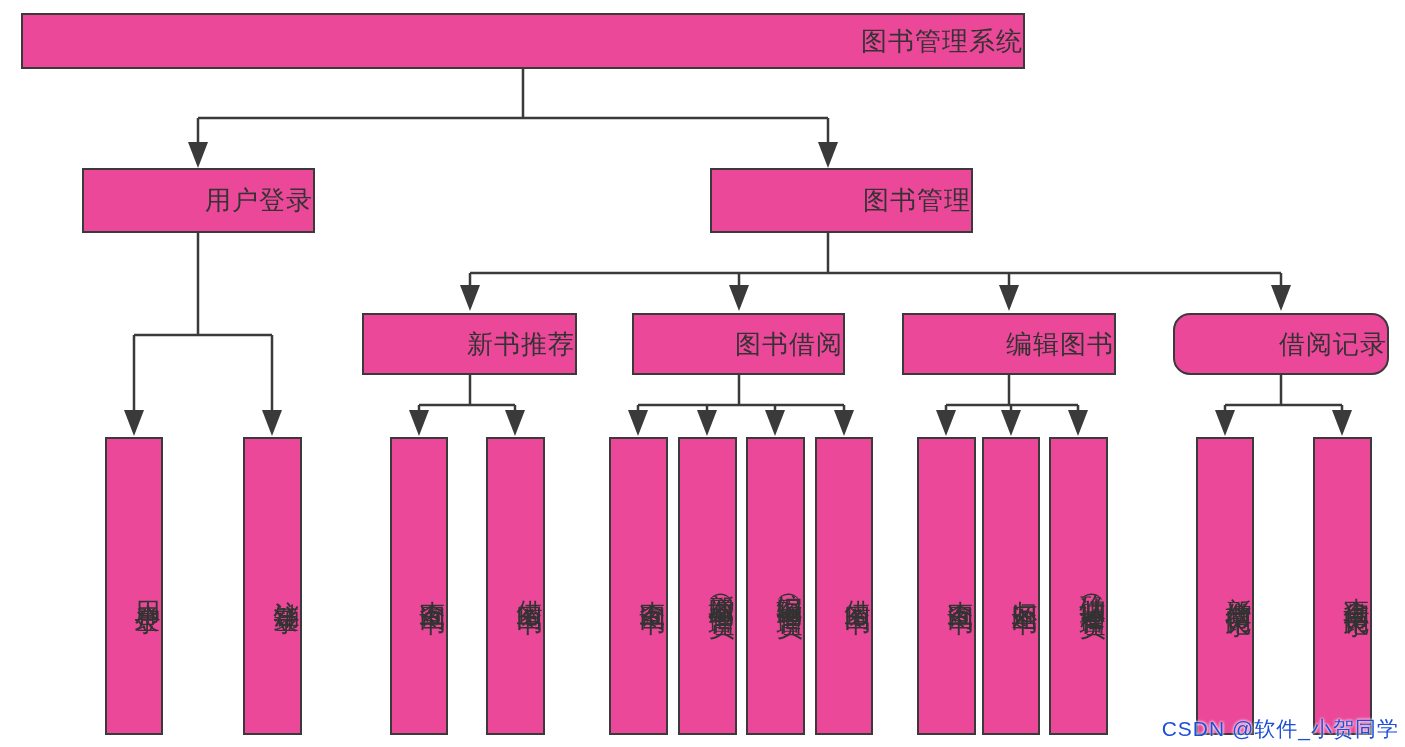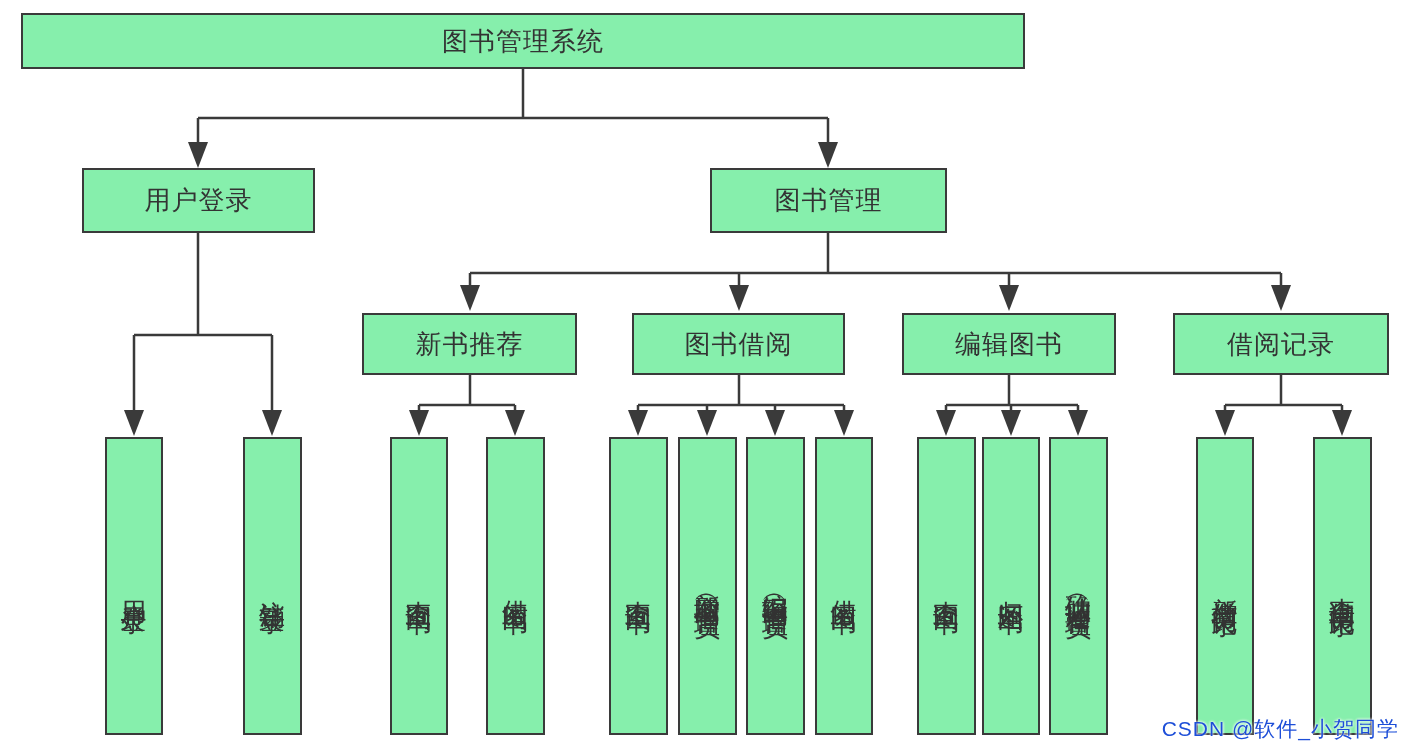--- a/index.html
+++ b/index.html
@@ -18,24 +18,24 @@
   .connectors {
     position: absolute;
     left: 0;
     top: 0;
     pointer-events: none;
   }
   .box {
     position: absolute;
     box-sizing: border-box;
     border: 2.5px solid #3a3a3a;
-    background: #86efac;
+    background: #ec4899;
     display: flex;
     align-items: center;
-    justify-content: center;
+    justify-content: flex-end;
     color: #333333;
   }
   .hlabel {
     font-size: 26px;
     letter-spacing: 1px;
     white-space: nowrap;
   }
   .leaf {
     writing-mode: vertical-rl;
     text-orientation: mixed;
@@ -92,34 +92,34 @@
     </g>
   </svg>
 
   <div class="box" style="left:21px; top:13px; width:1004px; height:56px;">
     <span class="hlabel">图书管理系统</span>
   </div>
 
   <div class="box" style="left:82px; top:168px; width:233px; height:65px;">
     <span class="hlabel">用户登录</span>
   </div>
-  <div class="box" style="left:710px; top:168px; width:237px; height:65px;">
+  <div class="box" style="left:710px; top:168px; width:263px; height:65px;">
     <span class="hlabel">图书管理</span>
   </div>
 
   <div class="box" style="left:632px; top:313px; width:213px; height:62px;">
     <span class="hlabel">图书借阅</span>
   </div>
   <div class="box" style="left:362px; top:313px; width:215px; height:62px;">
     <span class="hlabel">新书推荐</span>
   </div>
   <div class="box" style="left:902px; top:313px; width:214px; height:62px;">
     <span class="hlabel">编辑图书</span>
   </div>
-  <div class="box" style="left:1173px; top:313px; width:216px; height:62px;">
+  <div class="box" style="left:1173px; top:313px; width:216px; height:62px;border-radius:17px;">
     <span class="hlabel">借阅记录</span>
   </div>
 
   <div class="box" style="left:105px; top:437px; width:58px; height:298px;">
     <span class="leaf">用户登录</span>
   </div>
   <div class="box" style="left:243px; top:437px; width:59px; height:298px;">
     <span class="leaf">注销登录</span>
   </div>
 

